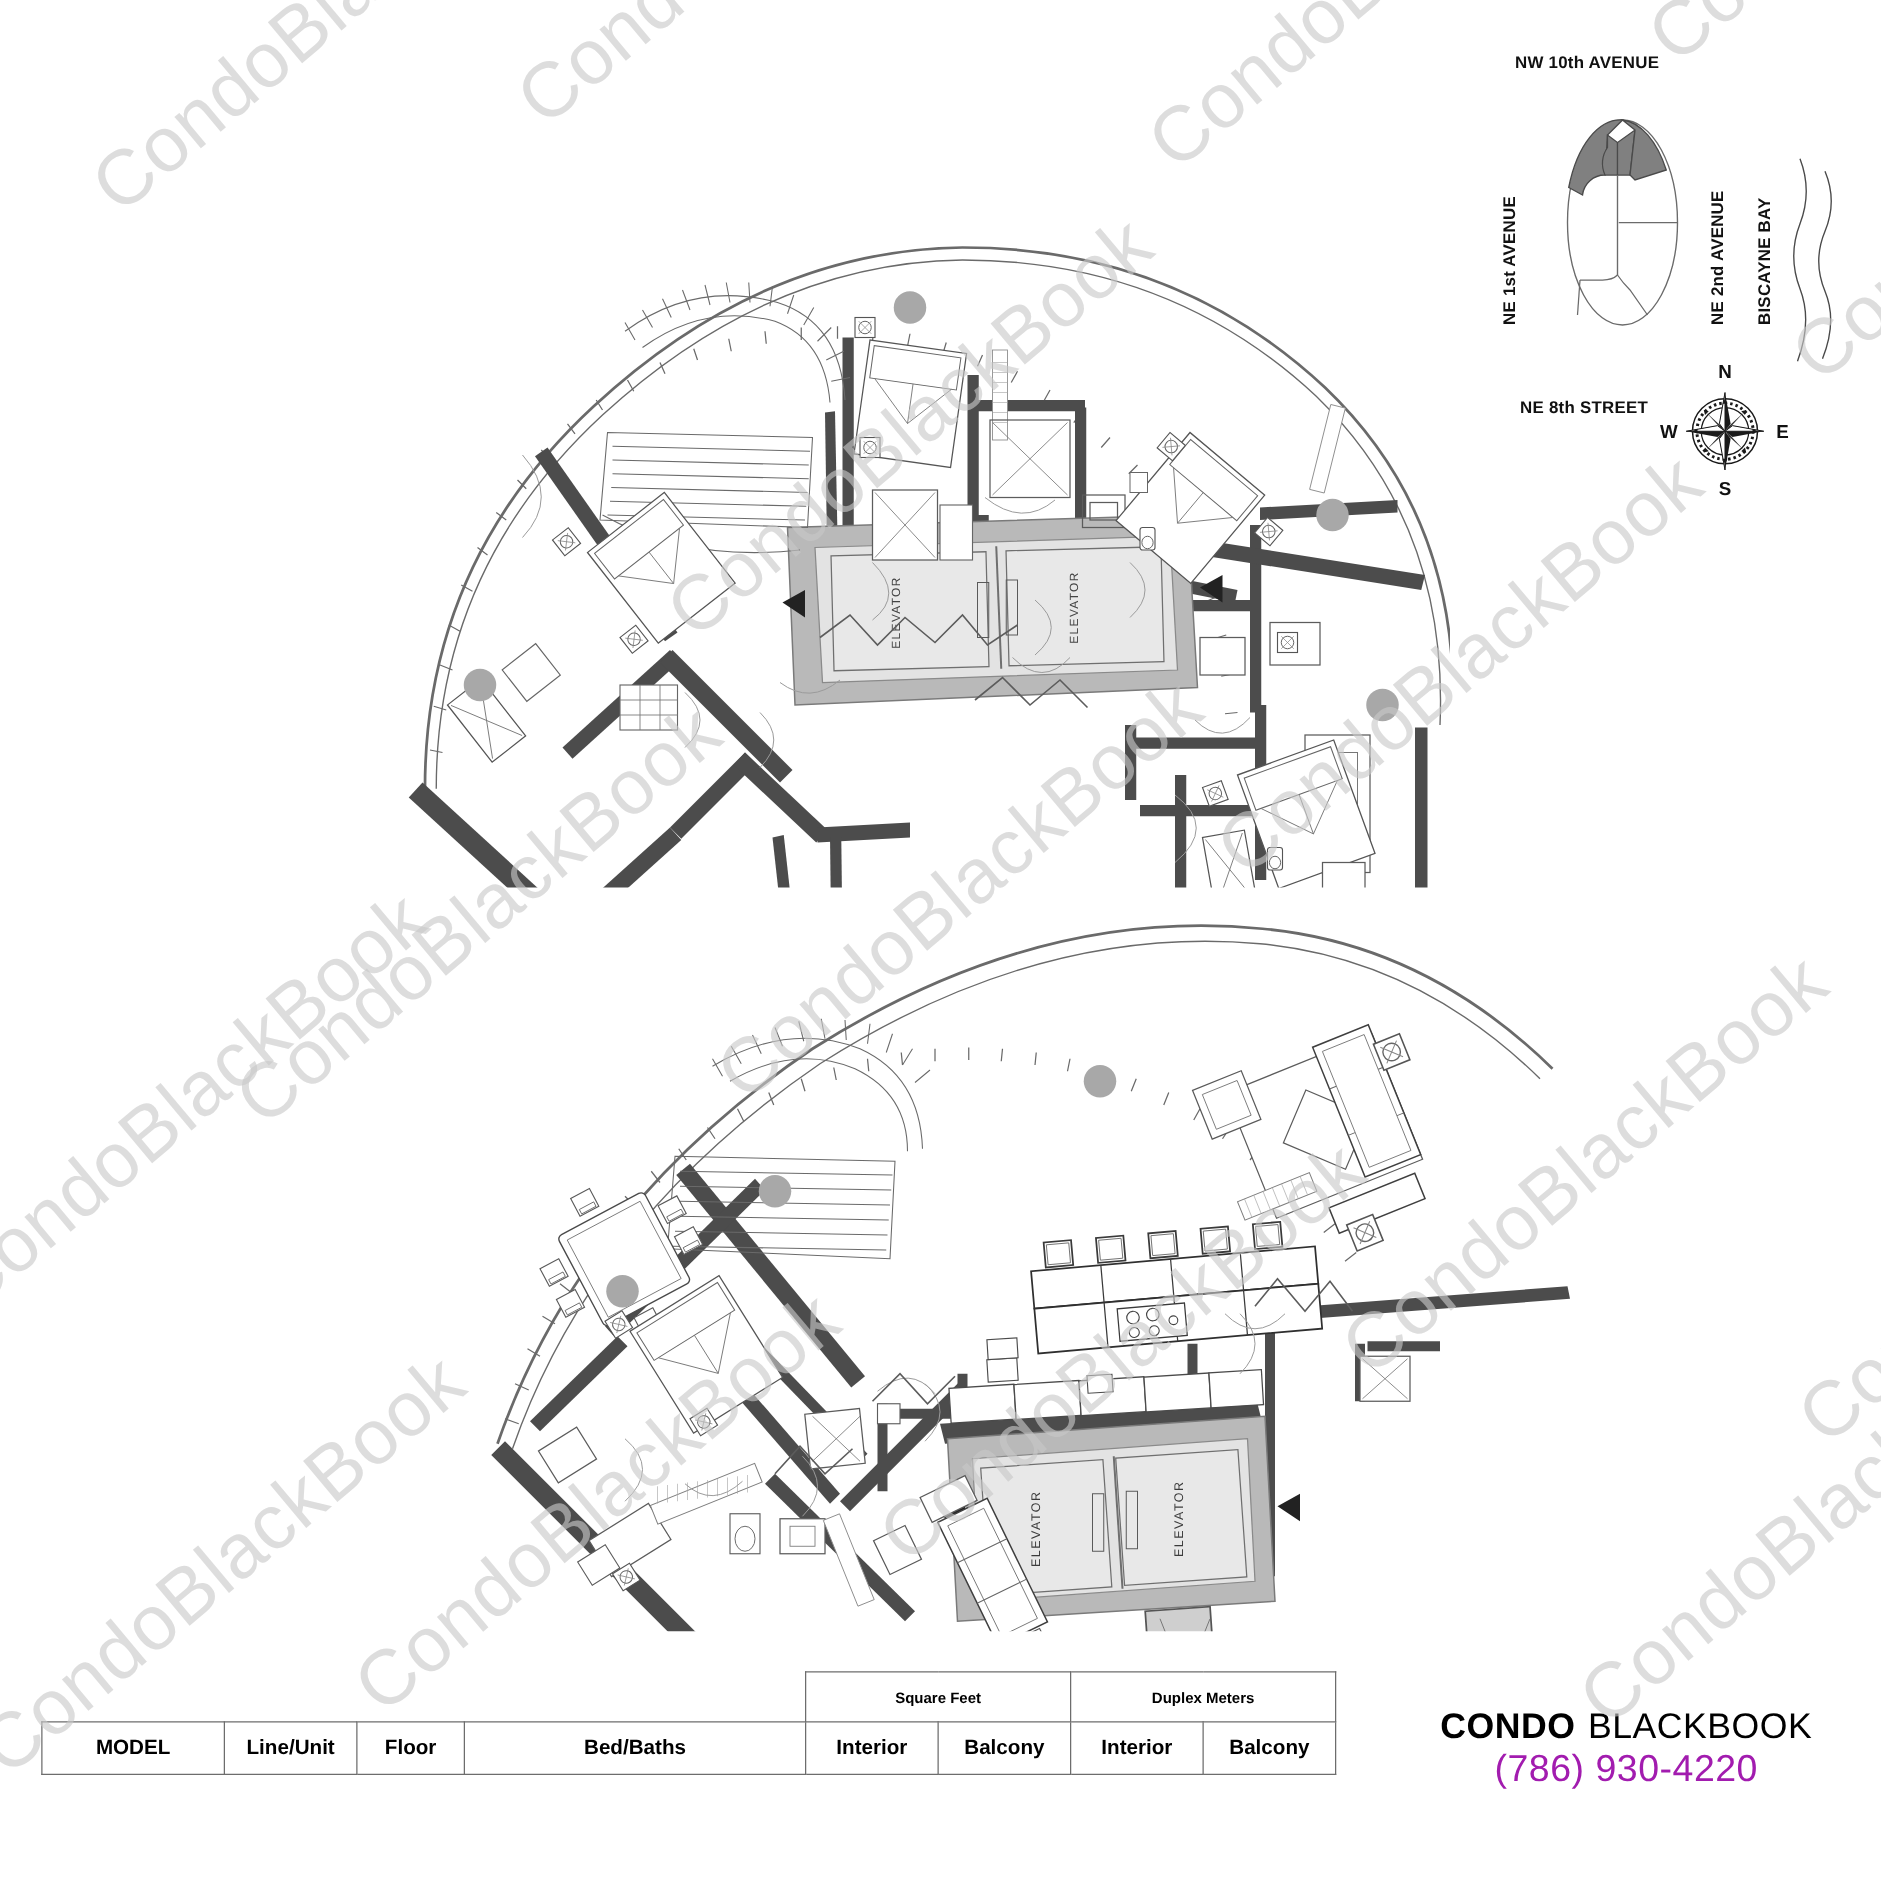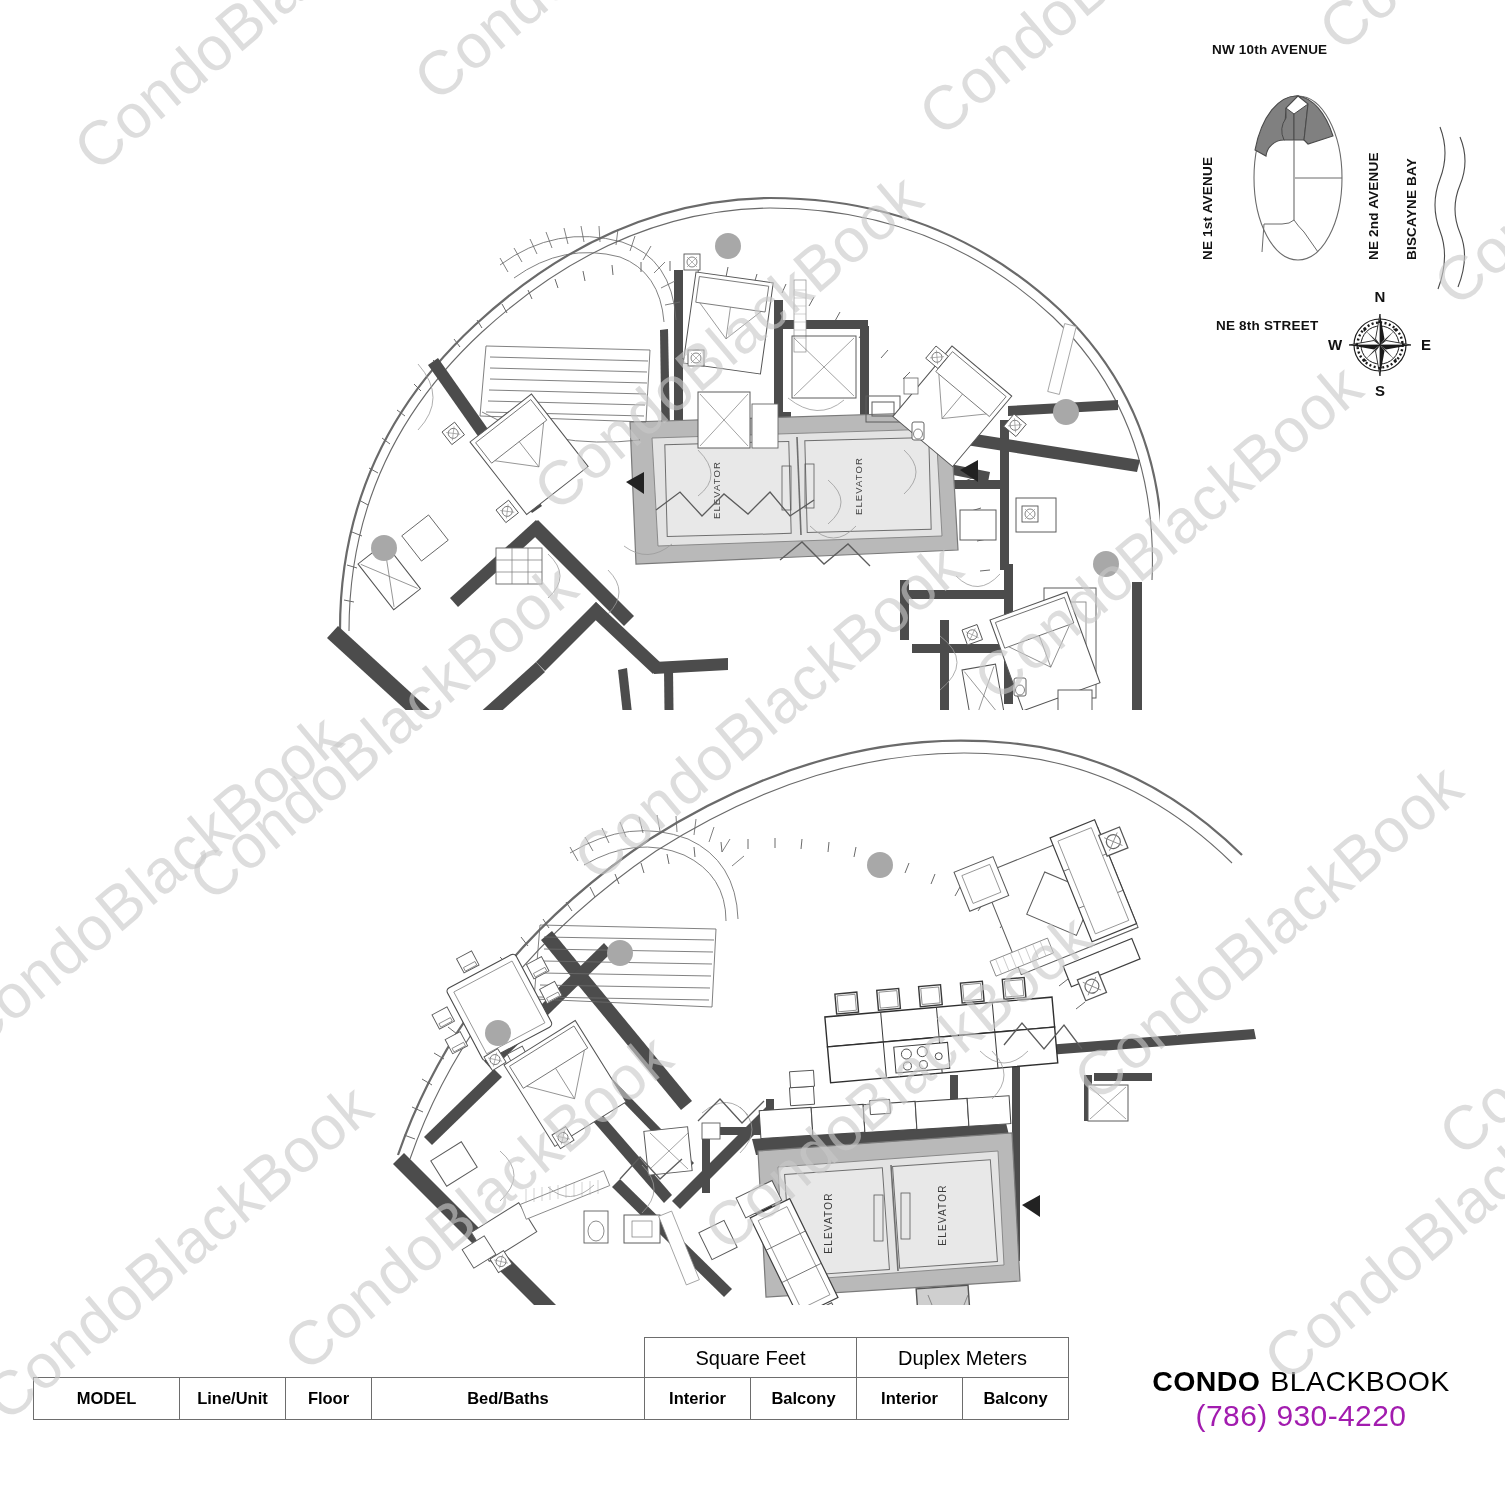--- a/index.html
+++ b/index.html
@@ -42,21 +42,21 @@
   #plan-lower{left:380px;top:735px;width:880px;height:570px;}
 
   
   #spec-table{position:absolute;left:33px;top:1337px;z-index:30;}
   table.spec{border-collapse:collapse;font-size:17px;color:#000;}
   table.spec td,table.spec th{
     border:1px solid #6d6d6d;text-align:center;font-weight:400;
     padding:0;line-height:1;vertical-align:middle;
   }
   table.spec .hdr{font-weight:700;font-size:16.5px;}
-  table.spec .grouphdr{font-weight:400;font-size:20px;}
+  table.spec .grouphdr{font-weight:700;font-size:12px;}
   table.spec .noborder{border:none;}
   .r1{height:40px;}
   .r2{height:42px;}
   .r3{height:44px;}
   .c-model{width:145px;}
   .c-line{width:105px;}
   .c-floor{width:85px;}
   .c-bed{width:272px;}
   .c-num{width:105px;}
 

